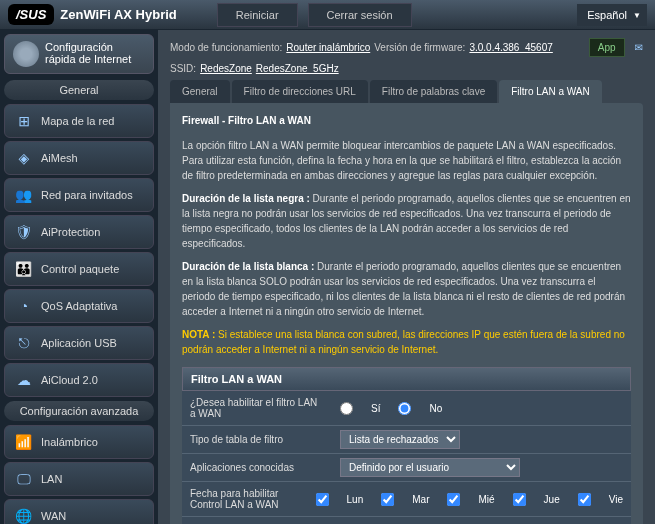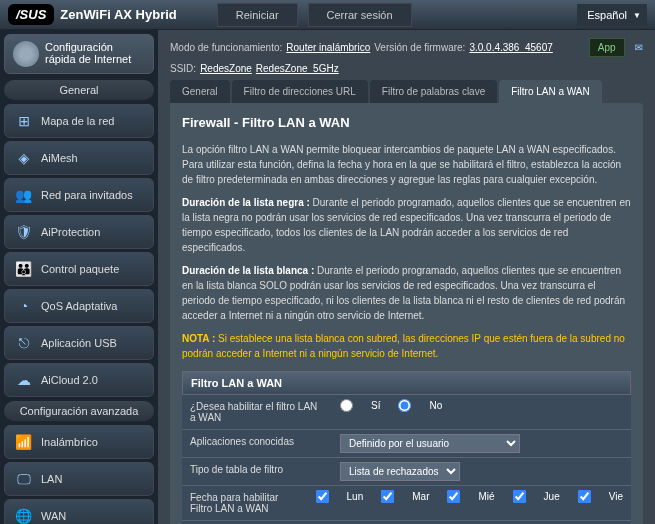--- a/index.html
+++ b/index.html
@@ -19,26 +19,26 @@
 .navitem{background:linear-gradient(to bottom,#3a4a5a,#2a3540);border-radius:6px;padding:5px 8px;display:flex;align-items:center;margin-bottom:3px;cursor:pointer;border:1px solid #445;color:#ddd;font-size:11px}
 .navitem .nicon{width:22px;height:22px;margin-right:6px;display:flex;align-items:center;justify-content:center;color:#9cf;font-size:14px;flex-shrink:0}
 .main{flex:1;background:#3a4550;overflow-y:auto;padding:8px 12px}
 .infobar{display:flex;align-items:center;font-size:10px;color:#ccc;margin-bottom:6px;gap:4px}
 .infobar a{color:#fff;text-decoration:underline}
 .appicon{background:#1a2a1a;color:#8c8;padding:3px 8px;border-radius:0;margin-left:auto;font-size:10px;border:1px solid #3a5a3a}
 .tabs{display:flex;gap:2px;margin-bottom:0}
 .tab{background:#2a3540;color:#bbb;padding:6px 12px;font-size:10px;cursor:pointer;border-radius:4px 4px 0 0}
 .tab.active{background:#475560;color:#fff}
 .panel{background:#475560;padding:12px;border-radius:0 4px 4px 4px}
-.ptitle{color:#fff;font-size:13px;font-weight:bold;margin-bottom:12px}
+.ptitle{color:#fff;font-size:10px;font-weight:bold;margin-bottom:12px}
 .ptext{color:#ddd;font-size:10px;line-height:1.5;margin-bottom:8px}
 .ptext b{color:#fff}
 .note{color:#ffcc00;font-size:10px;line-height:1.5;margin-bottom:10px}
 .secbar{background:linear-gradient(to bottom,#556575,#3a4a5a);color:#fff;padding:5px 8px;font-size:11px;font-weight:bold;border:1px solid #667}
-.frow{display:flex;align-items:flex-start;border-bottom:1px solid #556575;background:#3a4a5a}
+.frow{display:flex;align-items:center;border-bottom:1px solid #556575;background:#3a4a5a}
 .flabel{width:150px;padding:6px 8px;font-size:10px;color:#ddd}
 .fctrl{flex:1;padding:4px 8px;display:flex;align-items:center;gap:18px;font-size:10px;color:#fff}
 .fctrl input[type=radio],.fctrl input[type=checkbox]{accent-color:#38f}
 .fctrl select{background:#5a6a7a;color:#fff;border:1px solid #778;padding:2px 4px;font-size:10px}
 .sidebar::-webkit-scrollbar,.main::-webkit-scrollbar{width:8px}
 .sidebar::-webkit-scrollbar-thumb,.main::-webkit-scrollbar-thumb{background:#556;border-radius:4px}
 </style>
 </head>
 <body>
 
@@ -138,33 +138,33 @@
       <div class="frow">
         <div class="flabel">¿Desea habilitar el filtro LAN a WAN</div>
         <div class="fctrl">
           <input type="radio" style="">
             <span>Sí</span>
           <input type="radio" checked="" style="">
             <span>No</span>
         </div>
       </div>
       <div class="frow">
+        <div class="flabel">Tipo de tabla de filtro</div>
+        <div class="fctrl">
+            <select><option>Lista de rechazados</option></select>
+          </div>
+      </div>
+      <div class="frow">
         <div class="flabel">Aplicaciones conocidas</div>
         <div class="fctrl">
             <select style="width:180px"><option>Definido por el usuario</option></select>
           </div>
       </div>
       <div class="frow">
-        <div class="flabel">Tipo de tabla de filtro</div>
-        <div class="fctrl">
-            <select><option>Lista de rechazados</option></select>
-          </div>
-      </div>
-      <div class="frow">
-        <div class="flabel">Fecha para habilitar Filtro LAN a WAN</div>
+        <div class="flabel">Fecha para habilitar Control LAN a WAN</div>
         <div class="fctrl">
           <input type="checkbox" checked="" style="">
             <span>Lun</span>
           <input type="checkbox" checked="" style="">
             <span>Mar</span>
           <input type="checkbox" checked="" style="">
             <span>Mié</span>
           <input type="checkbox" checked="" style="">
             <span>Jue</span>
           <input type="checkbox" checked="" style="">

